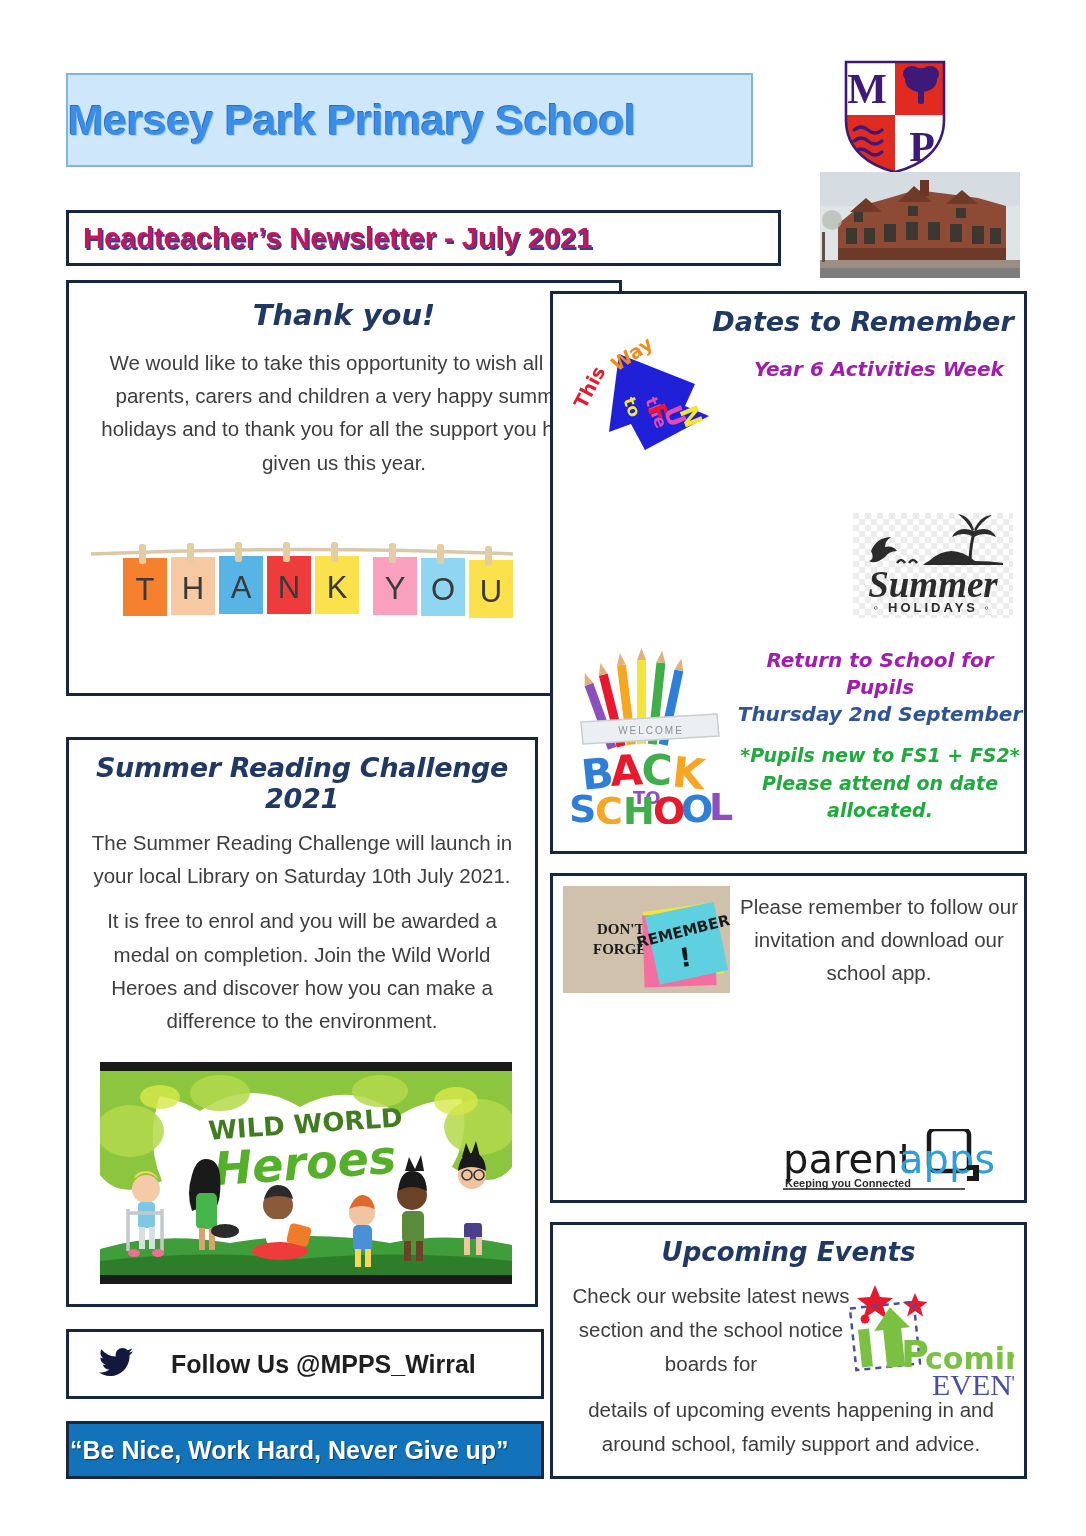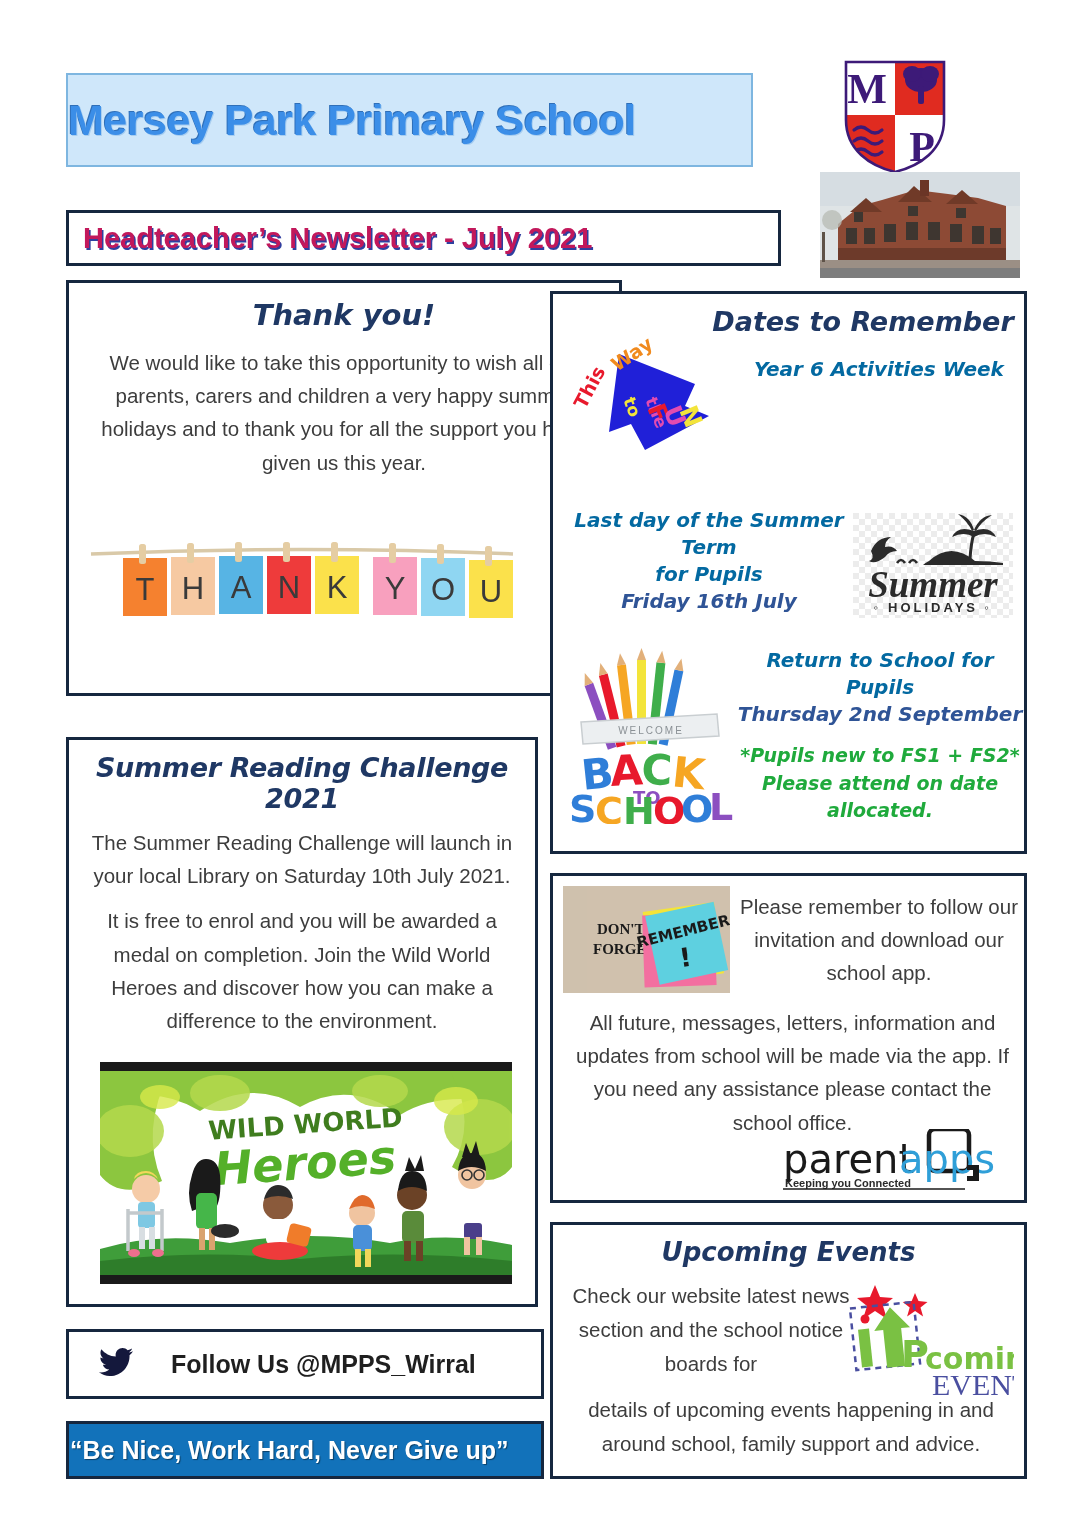--- a/index.html
+++ b/index.html
@@ -60,21 +60,21 @@
     font-family:"DejaVu Sans", sans-serif;
     font-weight:bold; font-style:italic;
     color:#1f3864; text-align:center;
   }
   .body-text{
     font-family:"Liberation Sans", sans-serif;
     font-size:20.5px; color:#3d3d3d; text-align:center; line-height:1.62;
   }
   .hand-red{
     font-family:"DejaVu Sans", sans-serif; font-weight:bold; font-style:italic;
-    color:#0369a1; text-align:center; font-size:20px; line-height:1.35;
+    color:#a21caf; text-align:center; font-size:20px; line-height:1.35;
   }
   .hand-blue{
     font-family:"DejaVu Sans", sans-serif; font-weight:bold; font-style:italic;
     color:#2f5496; text-align:center; font-size:20px; line-height:1.35;
   }
   .hand-green{
     font-family:"DejaVu Sans", sans-serif; font-weight:bold; font-style:italic;
     color:#1faa3c; text-align:center; font-size:19px; line-height:1.45;
   }
 
@@ -365,25 +365,20 @@
         <text x="80" y="76" font-family="'DejaVu Sans',sans-serif" font-size="25" font-weight="bold" fill="#e8192c" transform="rotate(68 80 76)">F</text>
         <text x="96" y="78" font-family="'DejaVu Sans',sans-serif" font-size="25" font-weight="bold" fill="#e24bb0" transform="rotate(68 96 78)">U</text>
         <text x="112" y="78" font-family="'DejaVu Sans',sans-serif" font-size="25" font-weight="bold" fill="#f3e43a" transform="rotate(68 112 78)">N</text>
       </svg>
     </div>
 
     <div class="dt-b1">
       <div class="hand-red">Year 6 Activities Week</div>
     </div>
 
-    <div class="dt-b2">
-      <div class="hand-red">Last day of the Summer Term</div>
-      <div class="hand-red">for Pupils</div>
-      <div class="hand-blue">Friday 16th July</div>
-    </div>
 
     <div class="summer-logo">
       <svg viewBox="0 0 160 105" width="160" height="105">
         <defs>
           <pattern id="checker" width="12" height="12" patternUnits="userSpaceOnUse">
             <rect width="12" height="12" fill="#ffffff"></rect>
             <rect width="6" height="6" fill="#ececec"></rect>
             <rect x="6" y="6" width="6" height="6" fill="#ececec"></rect>
           </pattern>
         </defs>
@@ -478,21 +473,20 @@
           <rect x="-40" y="-34" width="72" height="72" fill="#f3e43a"></rect>
           <rect x="-44" y="-26" width="72" height="72" fill="#f36fa0" transform="rotate(6)"></rect>
           <rect x="-36" y="-32" width="70" height="70" fill="#5ed0e0" transform="rotate(-4)"></rect>
           <text x="-2" y="-4" font-family="'DejaVu Sans',sans-serif" font-size="15" font-weight="bold" fill="#1a1a1a" text-anchor="middle" transform="rotate(-6 -2 -4)">REMEMBER</text>
           <text x="-4" y="26" font-family="'DejaVu Sans',sans-serif" font-size="26" font-weight="bold" fill="#1a1a1a" text-anchor="middle">!</text>
         </g>
       </svg>
     </div>
 
     <div class="body-text app-t1">Please remember to follow our invitation and download our school app.</div>
-    <div class="body-text app-t2">All future, messages, letters, information and updates from school will be made via the app. If you need any assistance please contact the school office.</div>
 
     <div class="parentapps">
       <svg viewBox="0 0 220 62" width="220" height="62">
         <g fill="#1a1a1a">
           <rect x="148" y="0" width="40" height="42" rx="6" fill="none" stroke="#1a1a1a" stroke-width="4.5"></rect>
         </g>
         <text x="2" y="44" font-family="'DejaVu Sans',sans-serif" font-size="40" fill="#1a1a1a">parent</text>
         <text x="118" y="44" font-family="'DejaVu Sans',sans-serif" font-size="40" fill="#2f9fd8">apps</text>
         <path d="M186,36 l12,0 l0,16 l-12,0 l0,-5 l6,0 l0,-6 l-6,0 Z" fill="#1a1a1a"></path>
         <text x="4" y="58" font-family="'Liberation Sans',sans-serif" font-size="11" font-weight="bold" fill="#2b2b2b">Keeping you Connected</text>

